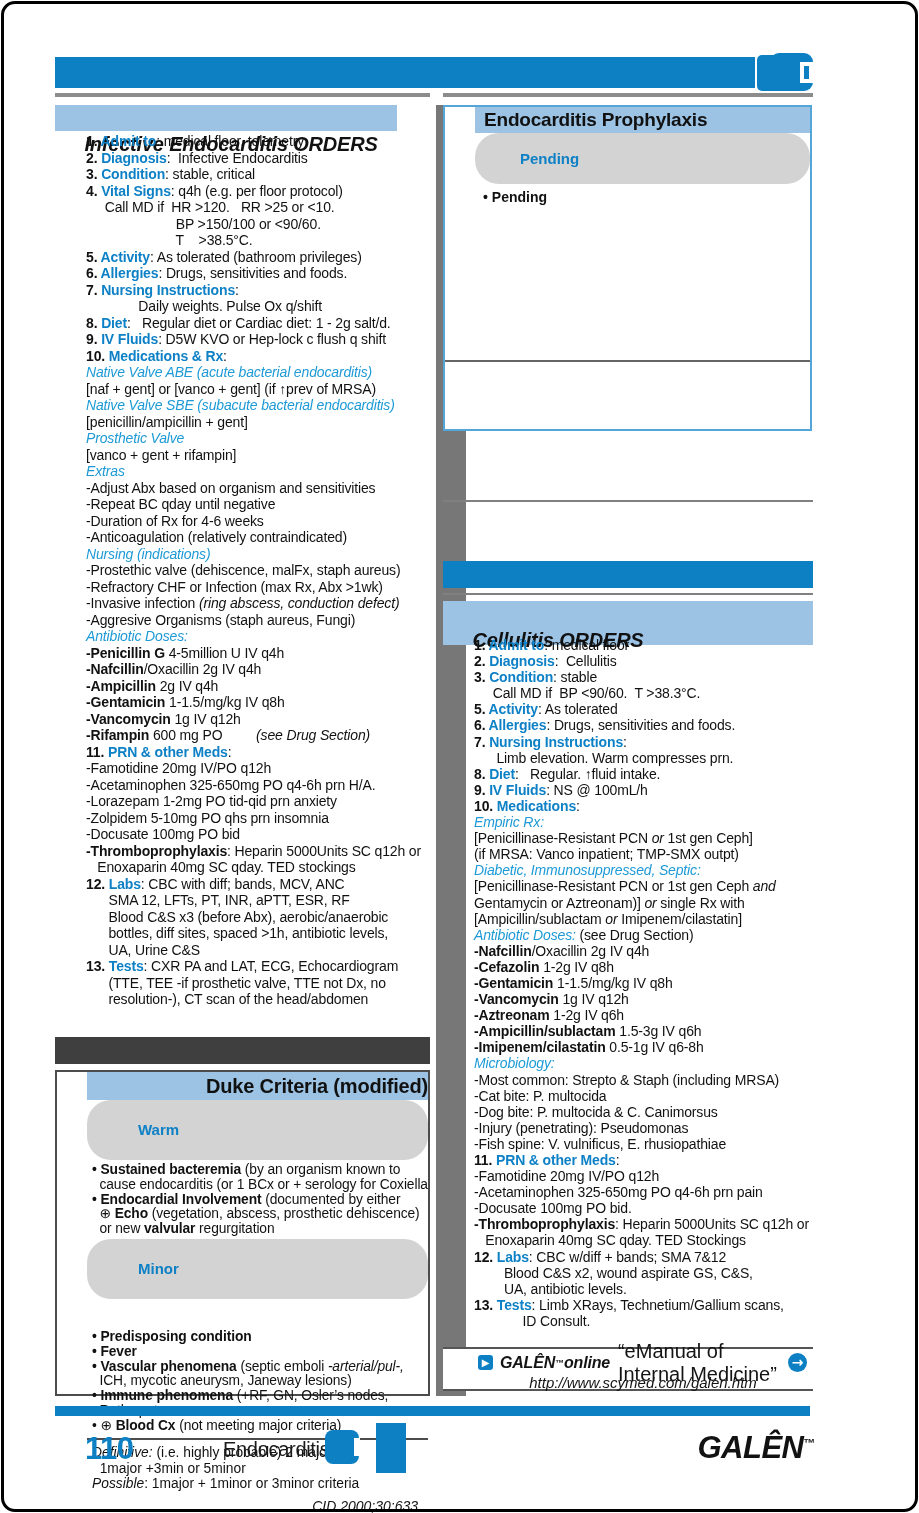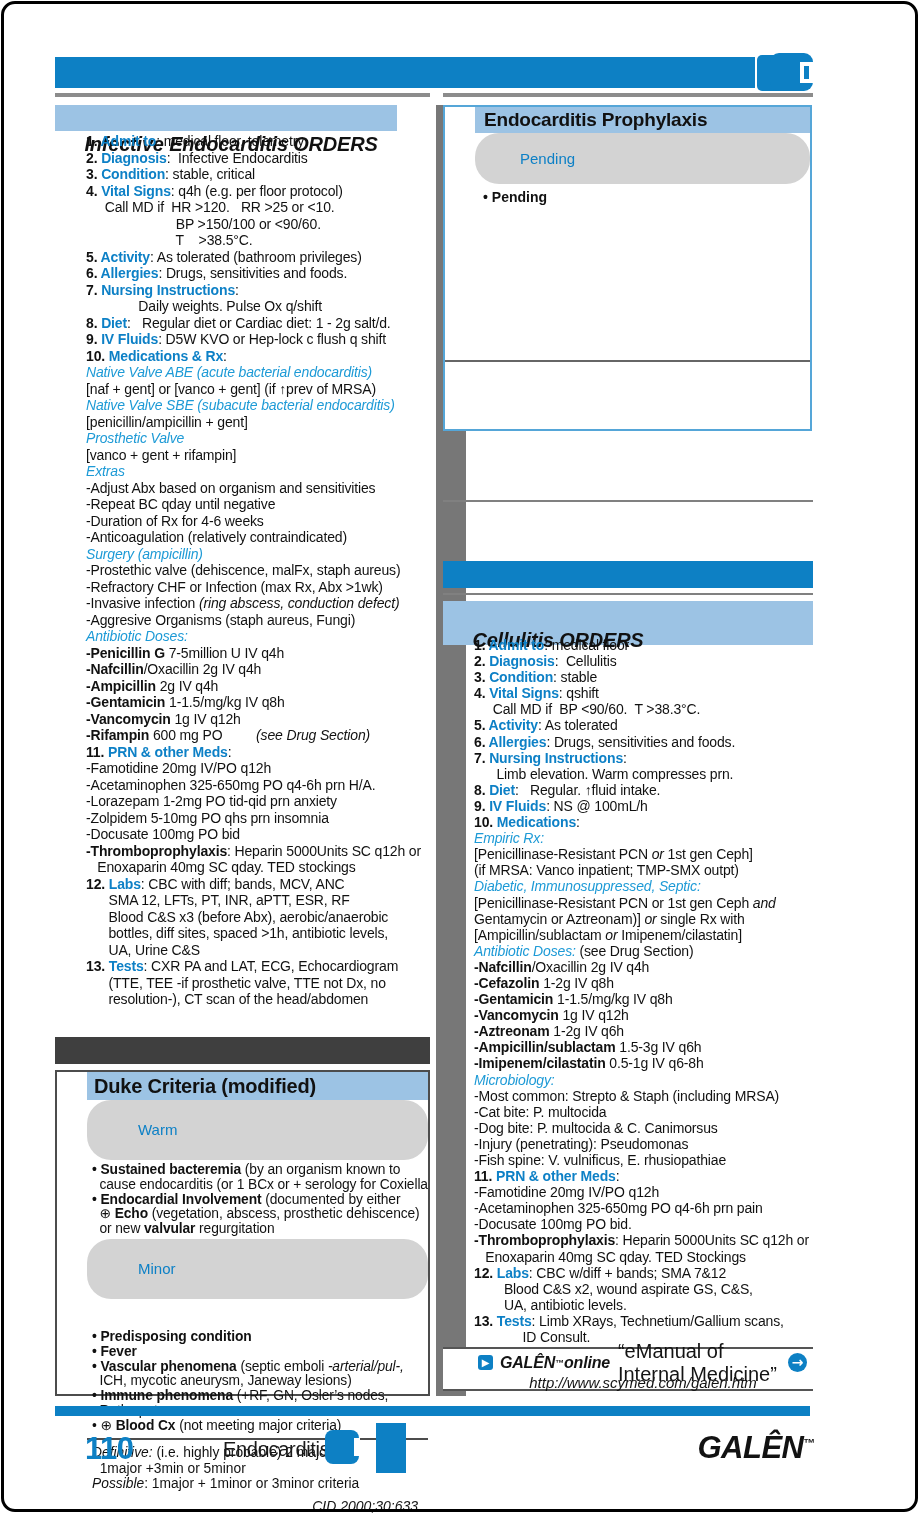--- a/index.html
+++ b/index.html
@@ -44,22 +44,22 @@
   .s-n{font-weight:700;color:#111;}
   .s-l{font-weight:700;color:var(--label-blue);}
   .s-p{color:#111;}
   .s-b{font-weight:700;color:#111;}
   .s-i{font-style:italic;color:#111;}
   .s-bi{font-style:italic;color:var(--italic-blue);}
 
   
   .duke-box{border:2px solid #4c4c4c;background:#fff;}
   .duke-title{background:var(--light-blue);color:#111;font-weight:700;font-size:20px;
-              line-height:28px;padding-left:7px;letter-spacing:-.2px;white-space:pre;}
-  .gray-bar{background:var(--bar-gray);color:var(--label-blue);font-weight:400;font-size:15px;
+              line-height:28px;padding-left:7px;letter-spacing:-.2px;white-space:pre;text-align:right;}
+  .gray-bar{background:var(--bar-gray);color:var(--label-blue);font-weight:700;font-size:15px;
             line-height:20px;padding-left:26px;white-space:pre;border-radius:24px;}
   .duke-content{font-size:13.8px;letter-spacing:-.1px;padding:3px 4px 2px 5px;overflow:hidden;}
   .duke-content .ln{white-space:pre;line-height:14.8px;}
   .duke-foot{border-top:2px solid #4c4c4c;font-size:13.8px;padding:5px 6px 0 5px;}
   .duke-foot .ln{white-space:pre;line-height:15.5px;}
   .citation{font-style:italic;text-align:right;font-size:14px;padding:6px 4px 0 0;}
 
   
   .proph-box{border:2px solid var(--box-border-blue);background:#fff;}
   .proph-title{background:var(--light-blue);color:#111;font-weight:700;font-size:19px;
@@ -135,27 +135,27 @@
       <div class="ln"><span class="s-p">[naf + gent] or [vanco + gent] (if ↑prev of MRSA)</span></div>
       <div class="ln"><span class="s-bi">Native Valve SBE (subacute bacterial endocarditis)</span></div>
       <div class="ln"><span class="s-p">[penicillin/ampicillin + gent]</span></div>
       <div class="ln"><span class="s-bi">Prosthetic Valve</span></div>
       <div class="ln"><span class="s-p">[vanco + gent + rifampin]</span></div>
       <div class="ln"><span class="s-bi">Extras</span></div>
       <div class="ln"><span class="s-p">-Adjust Abx based on organism and sensitivities</span></div>
       <div class="ln"><span class="s-p">-Repeat BC qday until negative</span></div>
       <div class="ln"><span class="s-p">-Duration of Rx for 4-6 weeks</span></div>
       <div class="ln"><span class="s-p">-Anticoagulation (relatively contraindicated)</span></div>
-      <div class="ln"><span class="s-bi">Surgery (ampicillin)</span></div>
+      <div class="ln"><span class="s-bi">Nursing (indications)</span></div>
       <div class="ln"><span class="s-p">-Prostethic valve (dehiscence, malFx, staph aureus)</span></div>
       <div class="ln"><span class="s-p">-Refractory CHF or Infection (max Rx, Abx &gt;1wk)</span></div>
       <div class="ln"><span class="s-p">-Invasive infection </span><span class="s-i">(ring abscess, conduction defect)</span></div>
       <div class="ln"><span class="s-p">-Aggresive Organisms (staph aureus, Fungi)</span></div>
       <div class="ln"><span class="s-bi">Antibiotic Doses:</span></div>
-      <div class="ln"><span class="s-b">-Penicillin G</span><span class="s-p"> 7-5million U IV q4h</span></div>
+      <div class="ln"><span class="s-b">-Penicillin G</span><span class="s-p"> 4-5million U IV q4h</span></div>
       <div class="ln"><span class="s-b">-Nafcillin</span><span class="s-p">/Oxacillin 2g IV q4h</span></div>
       <div class="ln"><span class="s-b">-Ampicillin</span><span class="s-p"> 2g IV q4h</span></div>
       <div class="ln"><span class="s-b">-Gentamicin</span><span class="s-p"> 1-1.5/mg/kg IV q8h</span></div>
       <div class="ln"><span class="s-b">-Vancomycin</span><span class="s-p"> 1g IV q12h</span></div>
       <div class="ln"><span class="s-b">-Rifampin</span><span class="s-p"> 600 mg PO         </span><span class="s-i">(see Drug Section)</span></div>
       <div class="ln"><span class="s-n">11. </span><span class="s-l">PRN &amp; other Meds</span><span class="s-p">:</span></div>
       <div class="ln"><span class="s-p">-Famotidine 20mg IV/PO q12h</span></div>
       <div class="ln"><span class="s-p">-Acetaminophen 325-650mg PO q4-6h prn H/A.</span></div>
       <div class="ln"><span class="s-p">-Lorazepam 1-2mg PO tid-qid prn anxiety</span></div>
       <div class="ln"><span class="s-p">-Zolpidem 5-10mg PO qhs prn insomnia</span></div>
@@ -229,21 +229,20 @@
   <div class="abs hline" style="left:443px;top:593px;width:370px;height:2px;"></div>
 
   <div class="abs sec-lb" style="left:443px;top:601px;width:370px;height:44px;">
     <span>Cellulitis ORDERS</span>
   </div>
 
   <div class="abs list list-right" style="left:444px;top:637px;width:372px;height:710px;">
       <div class="ln"><span class="s-n">1. </span><span class="s-l">Admit to</span><span class="s-p">: medical floor</span></div>
       <div class="ln"><span class="s-n">2. </span><span class="s-l">Diagnosis</span><span class="s-p">:  Cellulitis</span></div>
       <div class="ln"><span class="s-n">3. </span><span class="s-l">Condition</span><span class="s-p">: stable</span></div>
-      <div class="ln"><span class="s-n">4. </span><span class="s-l">Vital Signs</span><span class="s-p">: qshift</span></div>
       <div class="ln"><span class="s-p">     Call MD if  BP &lt;90/60.  T &gt;38.3°C.</span></div>
       <div class="ln"><span class="s-n">5. </span><span class="s-l">Activity</span><span class="s-p">: As tolerated</span></div>
       <div class="ln"><span class="s-n">6. </span><span class="s-l">Allergies</span><span class="s-p">: Drugs, sensitivities and foods.</span></div>
       <div class="ln"><span class="s-n">7. </span><span class="s-l">Nursing Instructions</span><span class="s-p">:</span></div>
       <div class="ln"><span class="s-p">      Limb elevation. Warm compresses prn.</span></div>
       <div class="ln"><span class="s-n">8. </span><span class="s-l">Diet</span><span class="s-p">:   Regular. ↑fluid intake.</span></div>
       <div class="ln"><span class="s-n">9. </span><span class="s-l">IV Fluids</span><span class="s-p">: NS @ 100mL/h</span></div>
       <div class="ln"><span class="s-n">10. </span><span class="s-l">Medications</span><span class="s-p">:</span></div>
       <div class="ln"><span class="s-bi">Empiric Rx:</span></div>
       <div class="ln"><span class="s-p">[Penicillinase-Resistant PCN </span><span class="s-i">or</span><span class="s-p"> 1st gen Ceph]</span></div>

